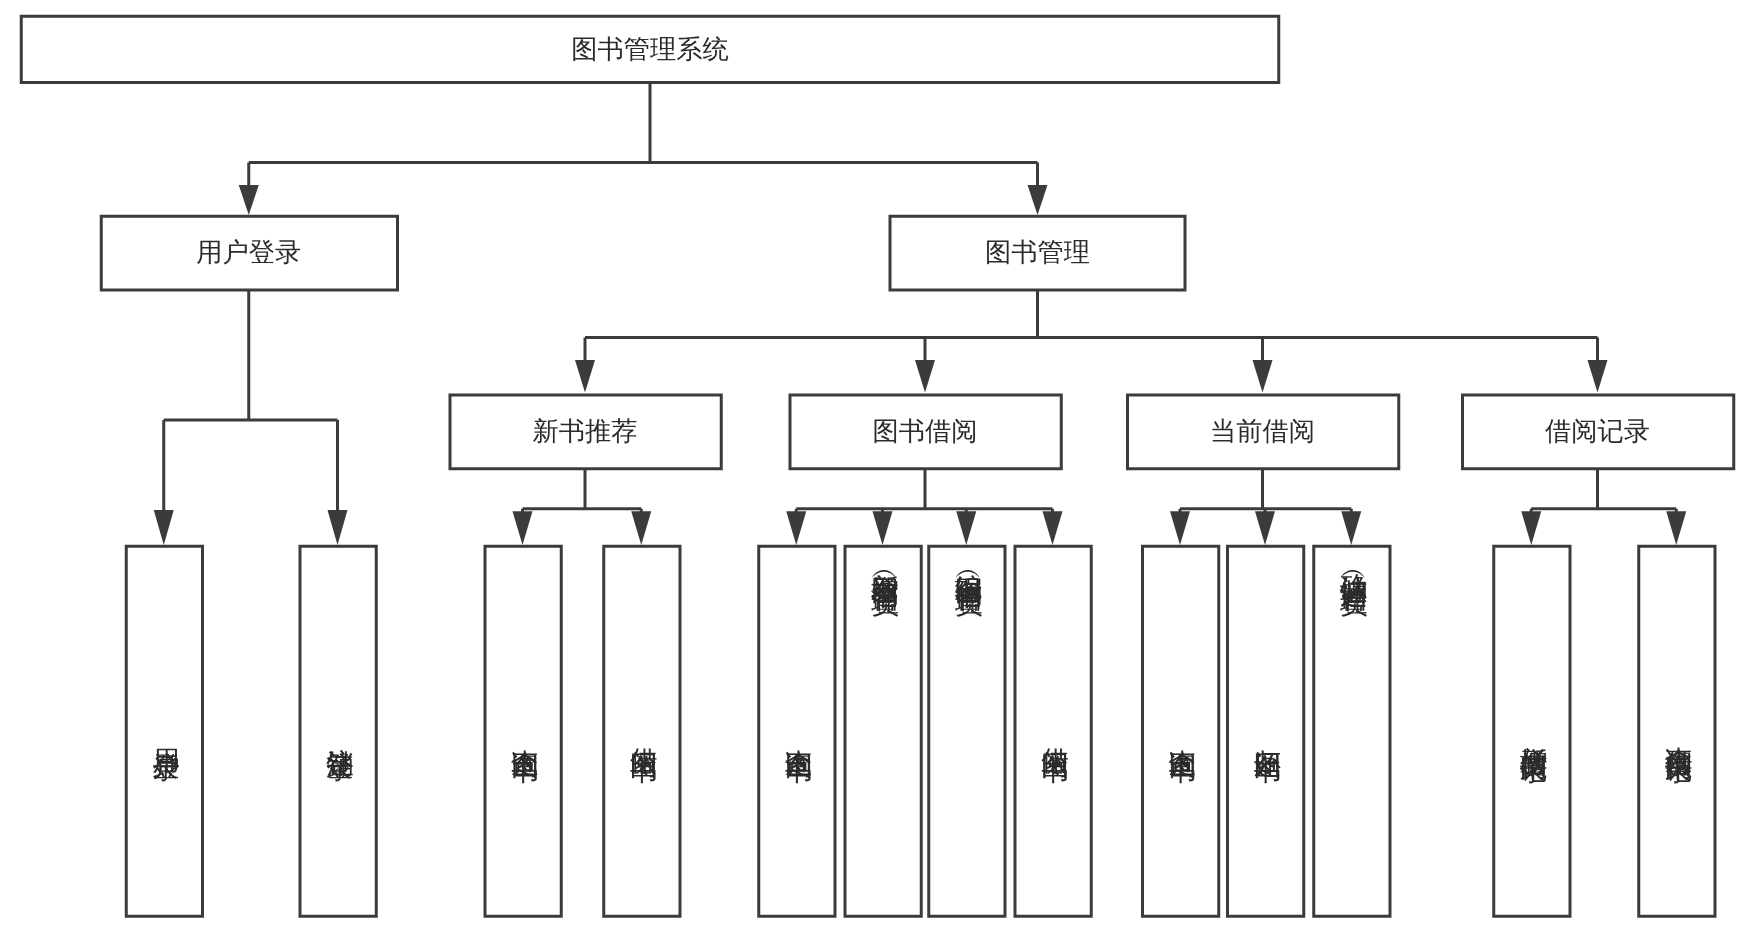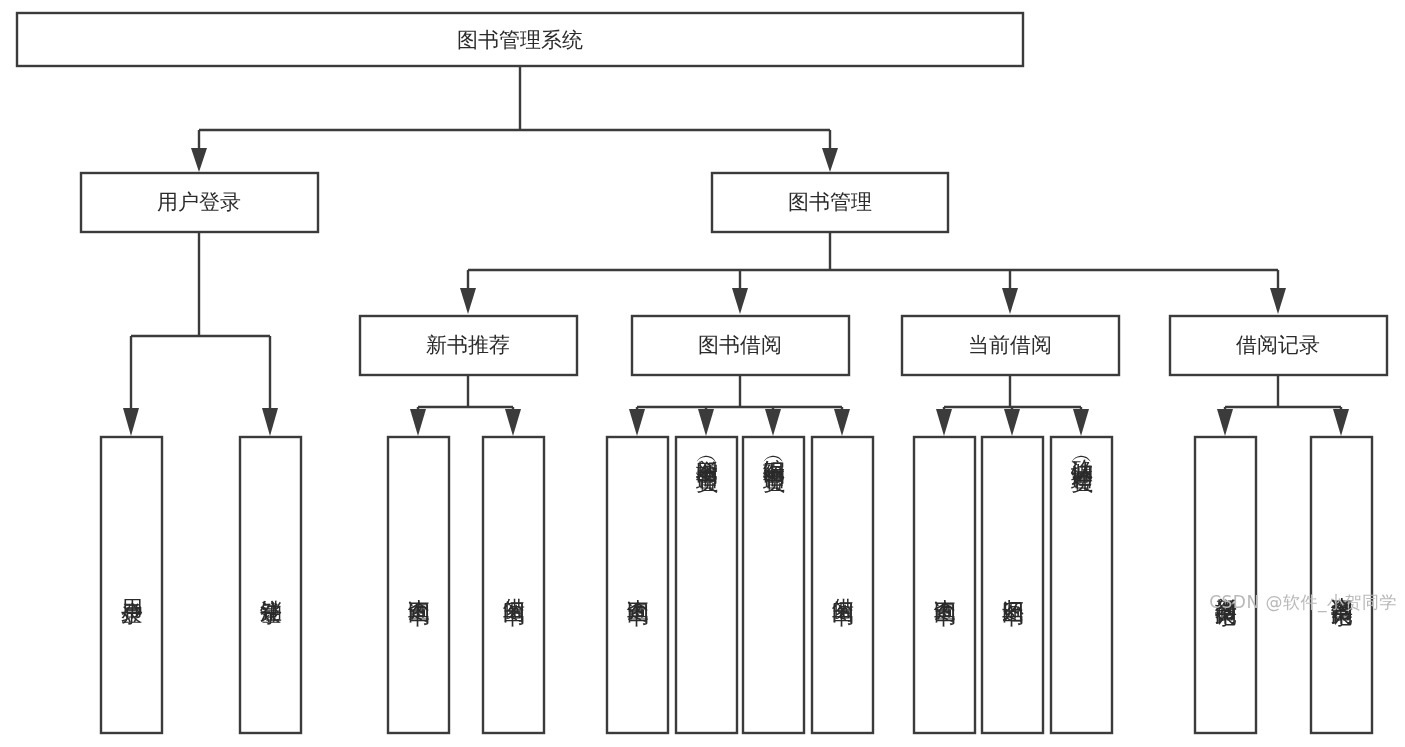--- a/index.html
+++ b/index.html
@@ -235,15 +235,14 @@
   <div class="vtext-wrap" style="left:1051px; top:437px; width:61px; height:296px; align-items:flex-start;">
     <span class="vtext" style="margin-top:4px;">确认归还（管理员）</span>
   </div>
   <div class="vtext-wrap" style="left:1195px; top:437px; width:61px; height:296px;">
     <span class="vtext">新增借阅记录</span>
   </div>
   <div class="vtext-wrap" style="left:1311px; top:437px; width:61px; height:296px;">
     <span class="vtext">查询借阅记录</span>
   </div>
 
-  <div id="watermark">CSDN @软件_小贺同学</div>
 
 </div>
 
 </body></html>

